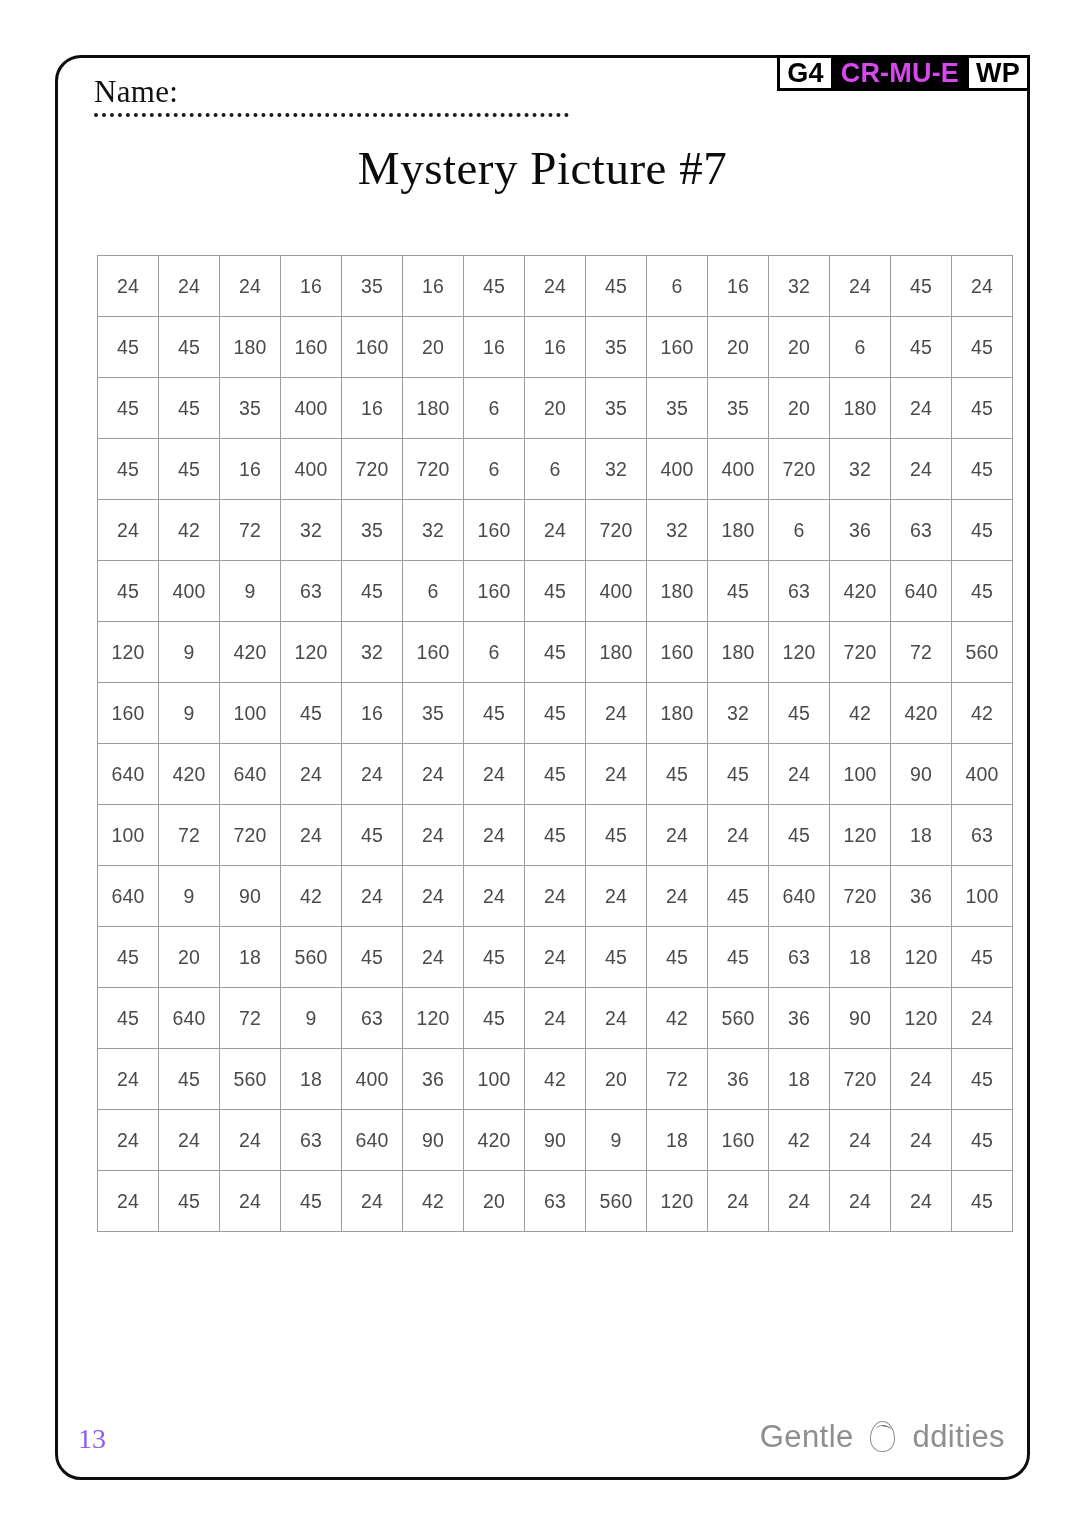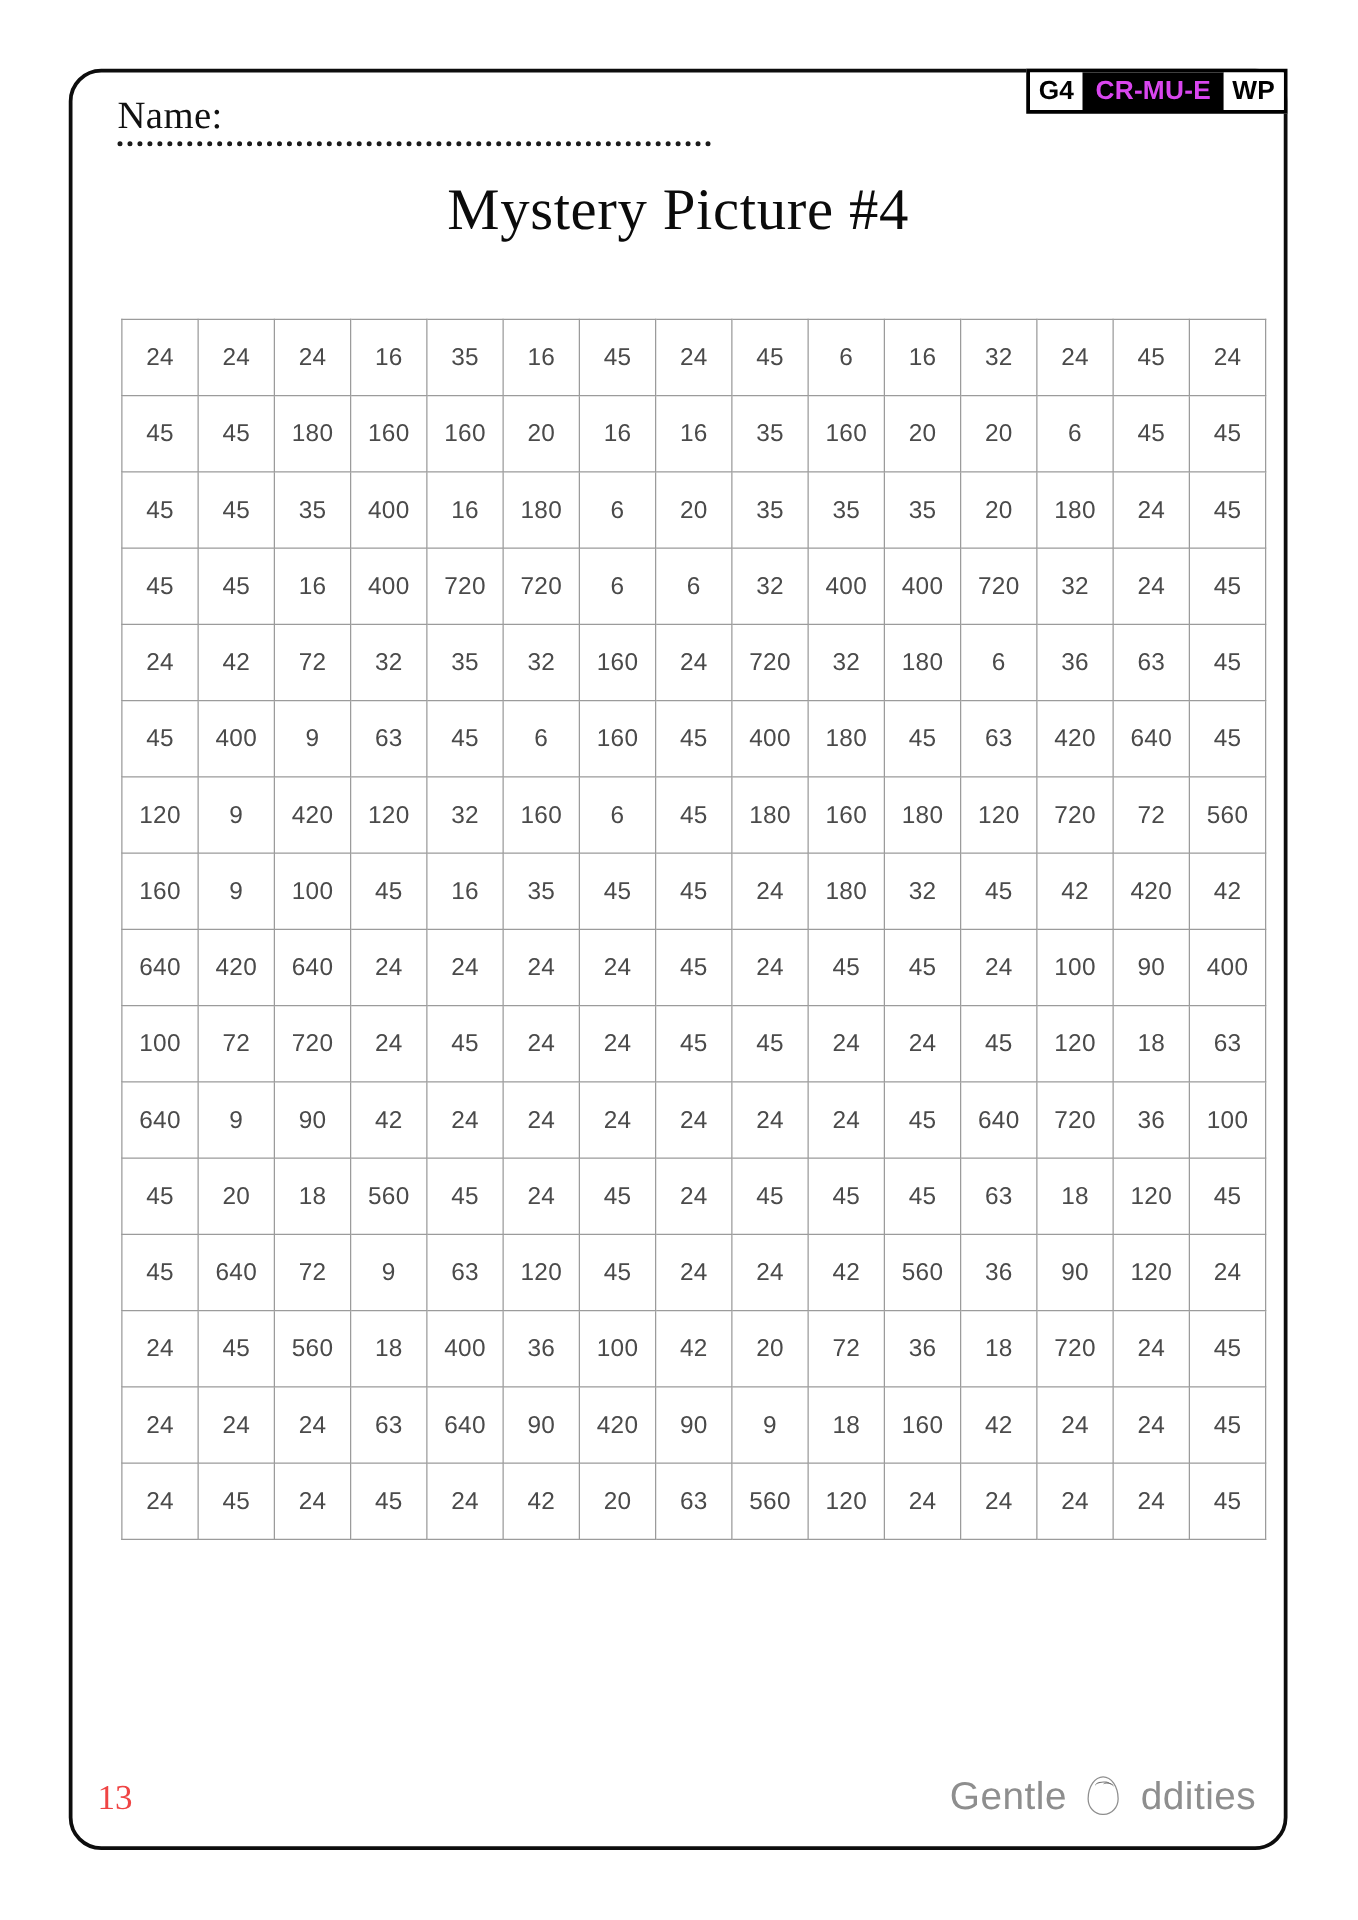--- a/index.html
+++ b/index.html
@@ -65,21 +65,21 @@
     height: 36px;
     box-sizing: border-box;
     z-index: 5;
   }
   #code-badge .seg {
     display: flex;
     align-items: center;
     justify-content: center;
     font-family: "Liberation Sans", sans-serif;
     font-weight: bold;
-    font-size: 21px;
+    font-size: 27px;
     letter-spacing: 0.2px;
     padding: 0 7px;
     box-sizing: border-box;
   }
   #code-badge .seg.light {
     background: #ffffff;
     color: #000000;
   }
   #code-badge .seg.dark {
     background: #000000;
@@ -124,21 +124,21 @@
     padding: 0;
   }
 
   
   #page-number {
     position: absolute;
     left: 20px;
     bottom: 22px;
     font-family: "Liberation Serif", serif;
     font-size: 28px;
-    color: #ef4444;
+    color: #8b5cf6;
   }
   #brand-logo {
     position: absolute;
     right: 22px;
     bottom: 22px;
     display: flex;
     align-items: center;
     font-family: "Liberation Sans", sans-serif;
     font-size: 31px;
     color: #8e8e8e;
@@ -195,21 +195,21 @@
     <span class="seg light">G4</span>
     <span class="seg dark">CR-MU-E</span>
     <span class="seg light">WP</span>
   </div>
 
   <div id="name-row">
     <span id="name-label">Name:</span>
     <span id="name-line"></span>
   </div>
 
-  <div id="worksheet-title">Mystery Picture #4</div>
+  <div id="worksheet-title">Mystery Picture #7</div>
 
   <table id="puzzle-grid">
     <tbody>
         <tr>
           <td>24</td>
           <td>24</td>
           <td>24</td>
           <td>16</td>
           <td>35</td>
           <td>16</td>

